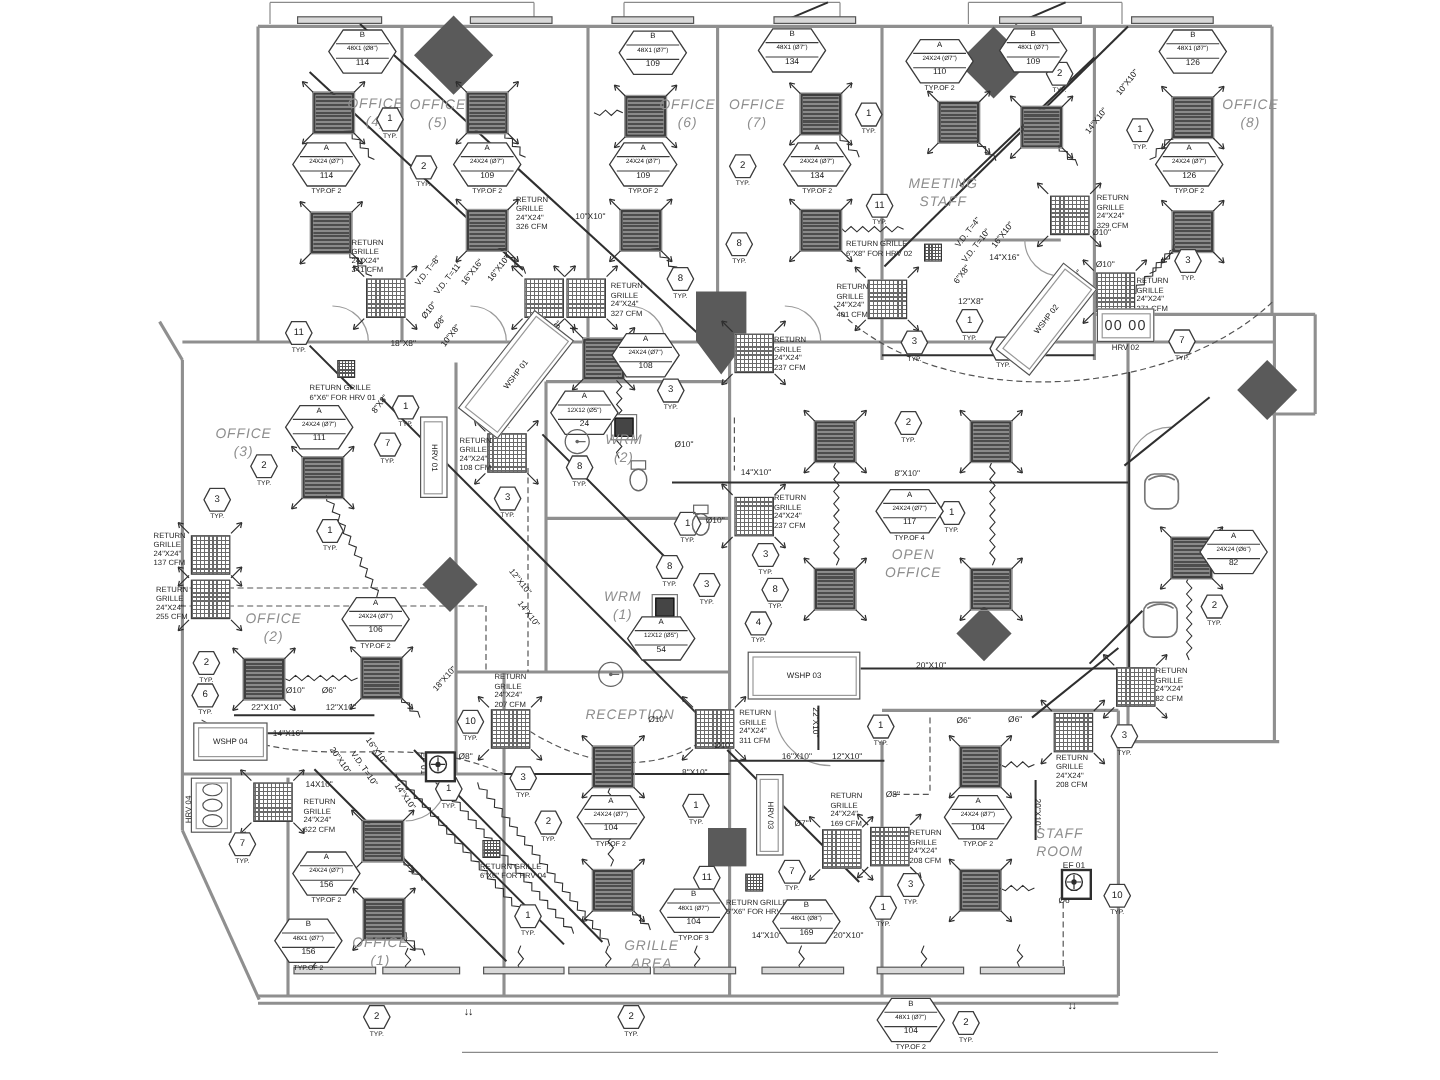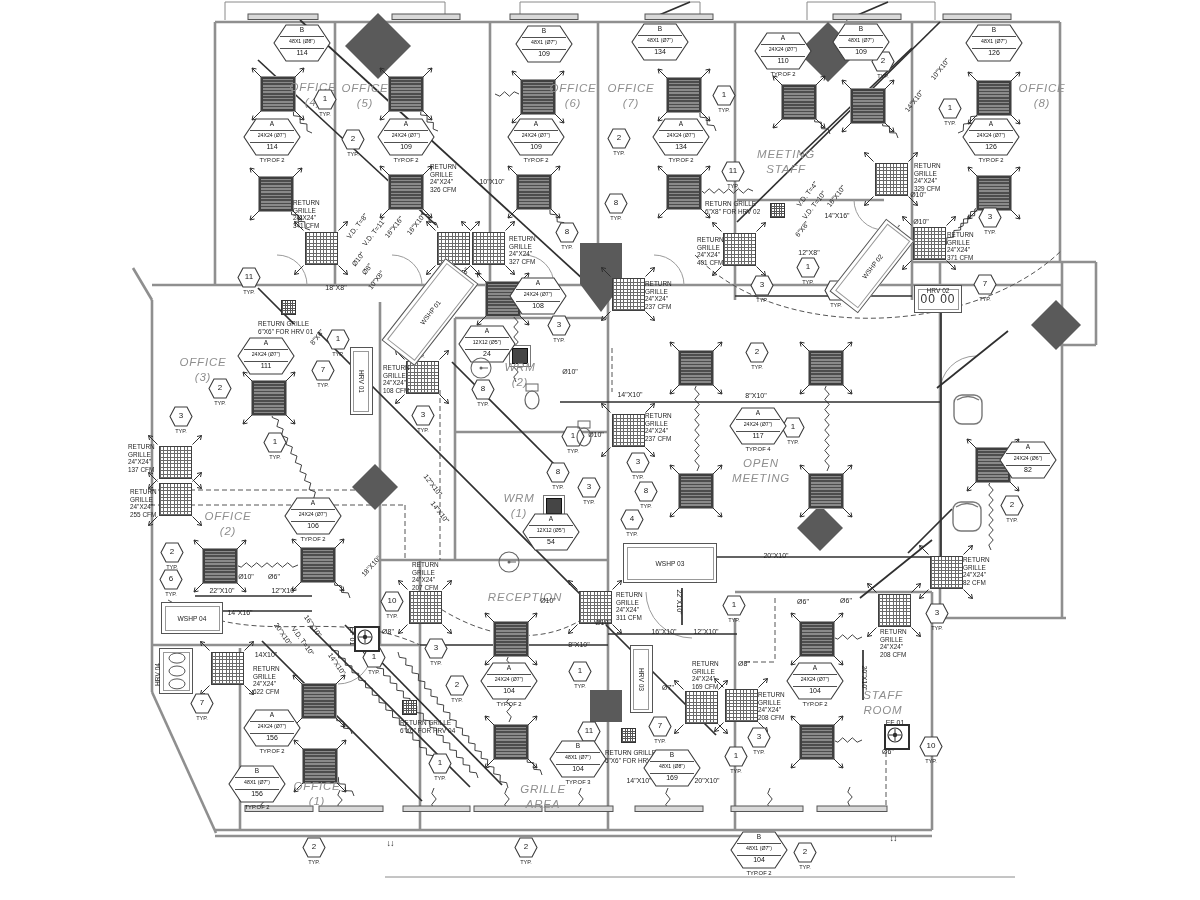--- a/index.html
+++ b/index.html
@@ -752,21 +752,21 @@
 STAFF</div>
       <div class="room" style="left: 1042px; top: 96px;">OFFICE
 (8)</div>
       <div class="room" style="left: 203px; top: 370px;">OFFICE
 (3)</div>
       <div class="room" style="left: 228px; top: 524px;">OFFICE
 (2)</div>
       <div class="room" style="left: 317px; top: 794px;">OFFICE
 (1)</div>
       <div class="room" style="left: 761px; top: 471px;">OPEN
-MEETING</div>
+OFFICE</div>
       <div class="room" style="left: 520px; top: 375px;">WRM
 (2)</div>
       <div class="room" style="left: 519px; top: 506px;">WRM
 (1)</div>
       <div class="room" style="left: 525px; top: 597px;">RECEPTION</div>
       <div class="room" style="left: 543px; top: 797px;">GRILLE
 AREA</div>
       <div class="room" style="left: 883px; top: 703px;">STAFF
 ROOM</div>
       <div class="note" style="left: 293px; top: 199px;">RETURN
@@ -1554,21 +1554,21 @@
         <div class="box" style="height: 32px;">
           <span class="lab">WSHP 04</span>
         </div>
       </div>
       <div class="equip abs" style="left: 349.5px; top: 347px; width: 23px; height: 68px; transform: rotate(0deg);">
         <div class="box" style="height: 68px;">
           <span class="lab" style="transform:rotate(90deg)">HRV 01</span>
         </div>
       </div>
       <div class="equip abs" style="left: 914px; top: 257px; width: 48px; height: 40px; transform: rotate(0deg);">
-        <div class="box" style="height: 28px; margin-top: 28px;">
+        <div class="box" style="height: 28px;">
           <span style="font-size:12px;letter-spacing:1px;color:#333">00 00</span>
         </div>
         <div class="below" style="top: 30px;">HRV 02</div>
       </div>
       <div class="equip abs" style="left: 629.5px; top: 645px; width: 23px; height: 68px; transform: rotate(0deg);">
         <div class="box" style="height: 68px;">
           <span class="lab" style="transform:rotate(90deg)">HRV 03</span>
         </div>
       </div>
       <div class="equip abs" style="left: 159px; top: 648px; width: 34px; height: 46px; transform: rotate(0deg);">

